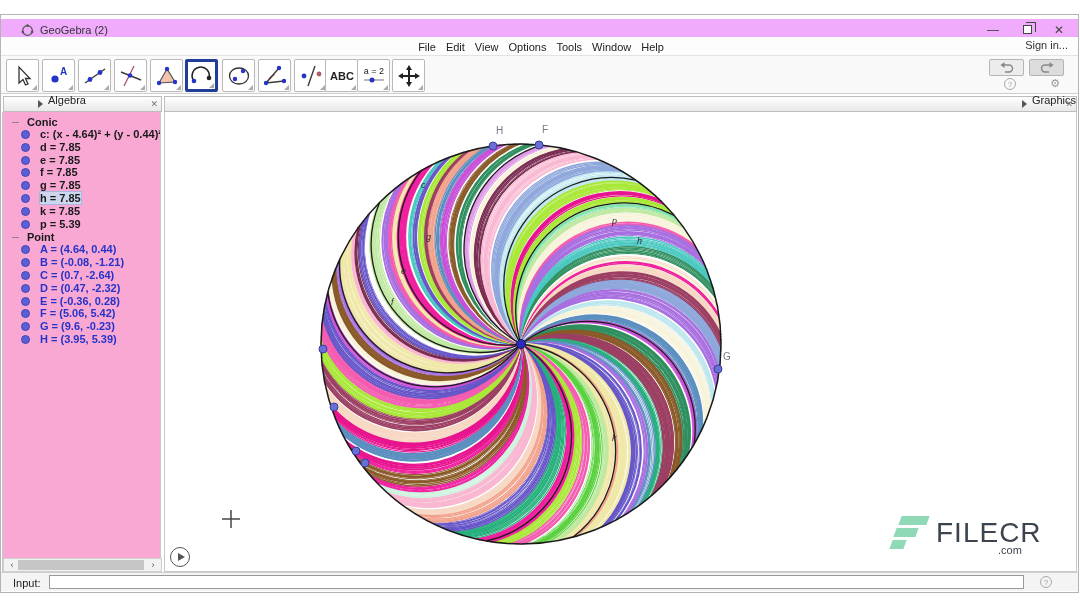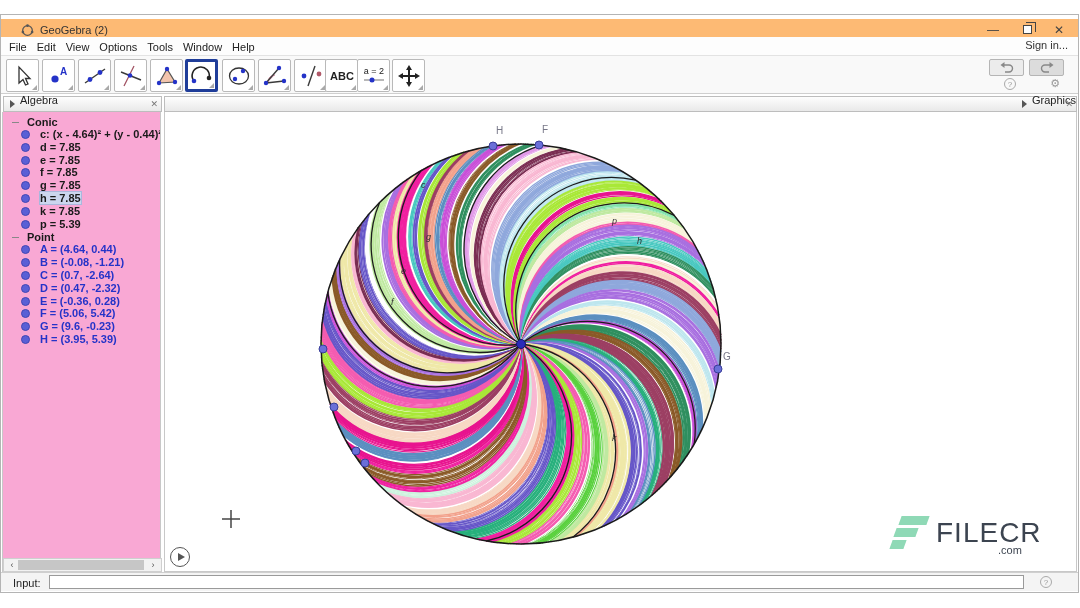--- a/index.html
+++ b/index.html
@@ -1,31 +1,31 @@
 <!DOCTYPE html>
 <html><head>
 <meta charset="utf-8">
 <style>
   * { margin:0; padding:0; box-sizing:border-box; }
   html,body { width:1080px; height:608px; background:#fff; font-family:"Liberation Sans", sans-serif; overflow:hidden; }
   #window { position:absolute; left:0; top:14px; width:1079px; height:579px; background:#fff; border:1px solid #b4b4b4; }
 
   
-  #titlebar { position:absolute; left:0; top:4px; width:100%; height:22px; background:#fdba74; }
+  #titlebar { position:absolute; left:0; top:4px; width:100%; height:22px; background:#f0abfc; }
   #gg-logo { position:absolute; left:20px; top:5px; width:13px; height:13px; }
   #win-title { position:absolute; left:39px; top:5px; font-size:11px; color:#333; }
   .winctl { position:absolute; top:2px; width:26px; height:18px; text-align:center; font-size:12px; color:#444; line-height:18px; cursor:default; }
   #ctl-min { right:72px; }
   #ctl-restore { right:38px; }
   #ctl-close { right:6px; }
   #restore-glyph { display:inline-block; position:relative; width:9px; height:9px; border:1px solid #444; background:#fdfdfd; margin-top:4px; }
   #restore-glyph::before { content:""; position:absolute; left:2px; top:-4px; width:9px; height:9px; border:1px solid #444; border-bottom:none; border-left:none; }
 
   
-  #menubar { position:absolute; left:0; top:22px; width:100%; height:18px; background:#fdfdfd; }
+  #menubar { position:absolute; left:0; top:22px; width:100%; height:18px; background:#fdfdfd;text-align:center; }
   .menu-item { display:inline-block; padding:2px 5px; font-size:11px; color:#222; }
   .menu-item:first-child { margin-left:3px; }
   #sign-in { position:absolute; right:10px; top:2px; font-size:11px; color:#333; }
 
   
   #toolbar { position:absolute; left:0; top:40px; width:100%; height:39px; background:#f9f9f9; border-top:1px solid #e3e3e3; border-bottom:1px solid #cfcfcf; }
   .tb-btn { position:absolute; top:3px; width:33px; height:33px; background:#fff; border:1px solid #b9b9b9; border-radius:2px; }
   .tb-btn::after { content:""; position:absolute; right:1px; bottom:1px; border-left:5px solid transparent; border-bottom:5px solid #a9a9a9; }
   .tb-btn.selected { border:3px solid #1f3d99; }
   .tb-btn svg { position:absolute; left:50%; top:50%; transform:translate(-50%,-50%); }
@@ -34,21 +34,21 @@
   #redo-btn { right:14px; background:#dcdcdc; }
   #tb-help { position:absolute; right:62px; top:22px; width:12px; height:12px; border:1px solid #aaa; border-radius:50%; font-size:8px; color:#999; text-align:center; line-height:11px; }
   #tb-gear { position:absolute; right:18px; top:21px; font-size:11px; color:#999; }
 
   
   .panel-header { position:absolute; height:16px; background:linear-gradient(#fefefe,#e9e9e9); border:1px solid #bdbdbd; font-size:11px; color:#222; }
   .ph-arrow { display:inline-block; width:0; height:0; border-top:4px solid transparent; border-bottom:4px solid transparent; border-left:5px solid #555; margin:3px 5px 0 6px; }
   .ph-label { position:relative; top:-4px; }
   .ph-close { position:absolute; right:3px; top:2px; font-size:9px; color:#777; }
 
-  #algebra-header { left:2px; top:81px; width:159px; }
+  #algebra-header { left:2px; top:81px; width:159px;padding-left:28px; }
   #algebra-panel { position:absolute; left:1px; top:97px; width:159px; height:460px; background:#f9a8d4; border:1px solid #c8c8c8; border-top:none; overflow:hidden; }
   #graphics-header { left:163px; top:81px; width:913px;text-align:right; }
   #graphics-panel { position:absolute; left:163px; top:97px; width:913px; height:460px; background:#fff; border:1px solid #c8c8c8; border-top:none; overflow:hidden; }
 
   
   #algebra-tree { position:absolute; left:0; top:3px; width:100%; font-size:11px; font-weight:bold; color:#1a1a1a; }
   .tree-group-label { position:relative; padding:1px 0 1px 24px; height:13px; }
   .tree-group-label .minus { position:absolute; left:9px; top:7px; width:7px; height:1px; background:#888; }
   .tree-row { position:relative; height:12.8px; padding-left:37px; white-space:nowrap; }
   .tree-row .bullet { position:absolute; left:18px; top:2px; width:9px; height:9px; border-radius:50%; background:#5a5fd6; border:1px solid #4146b4; }

